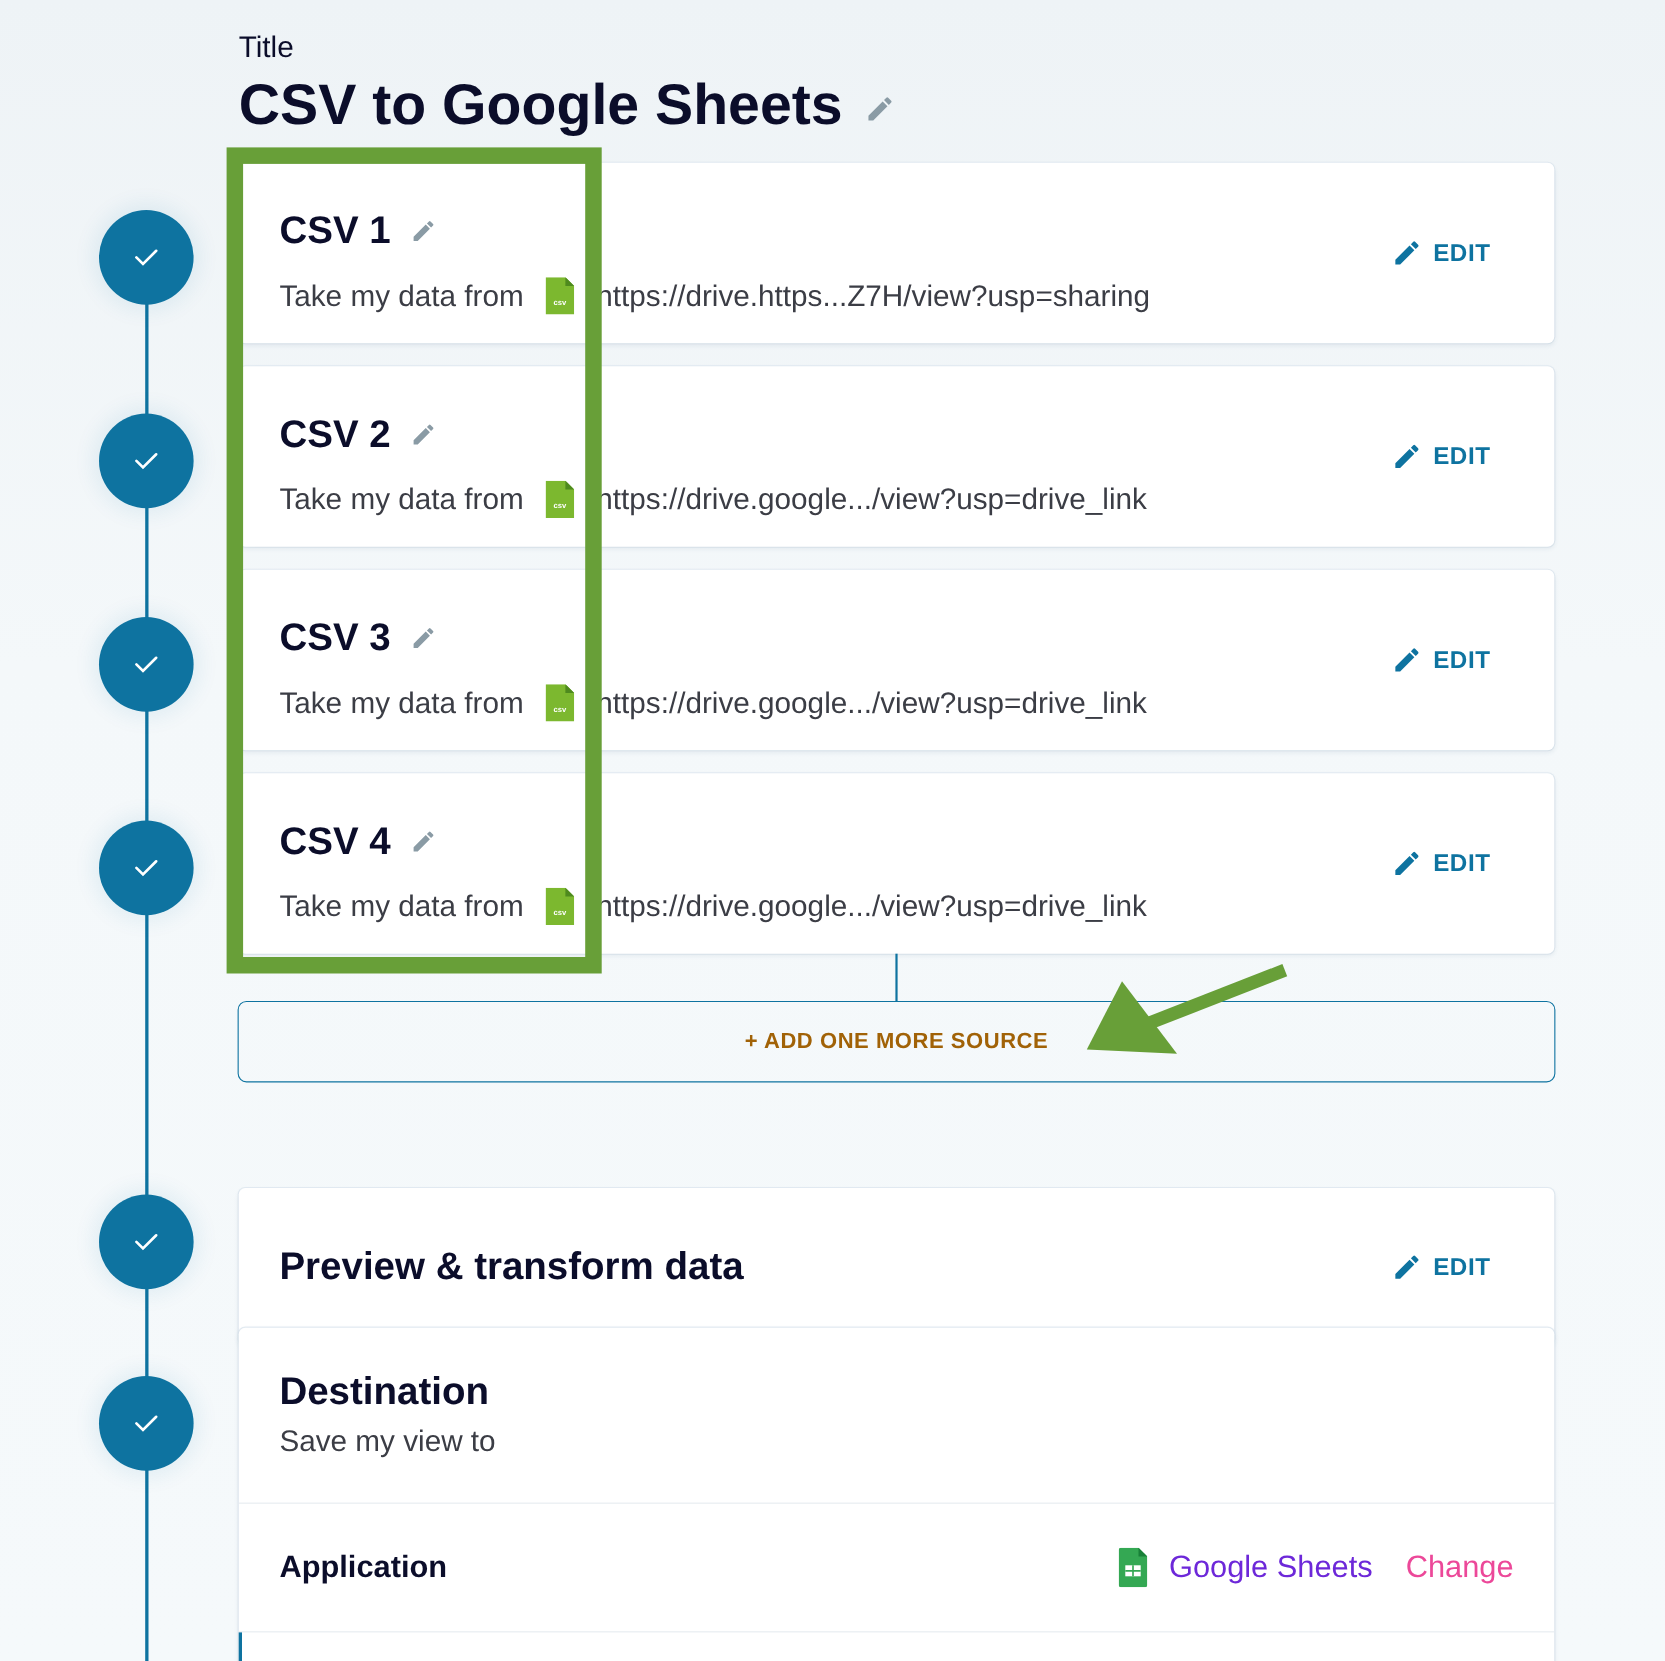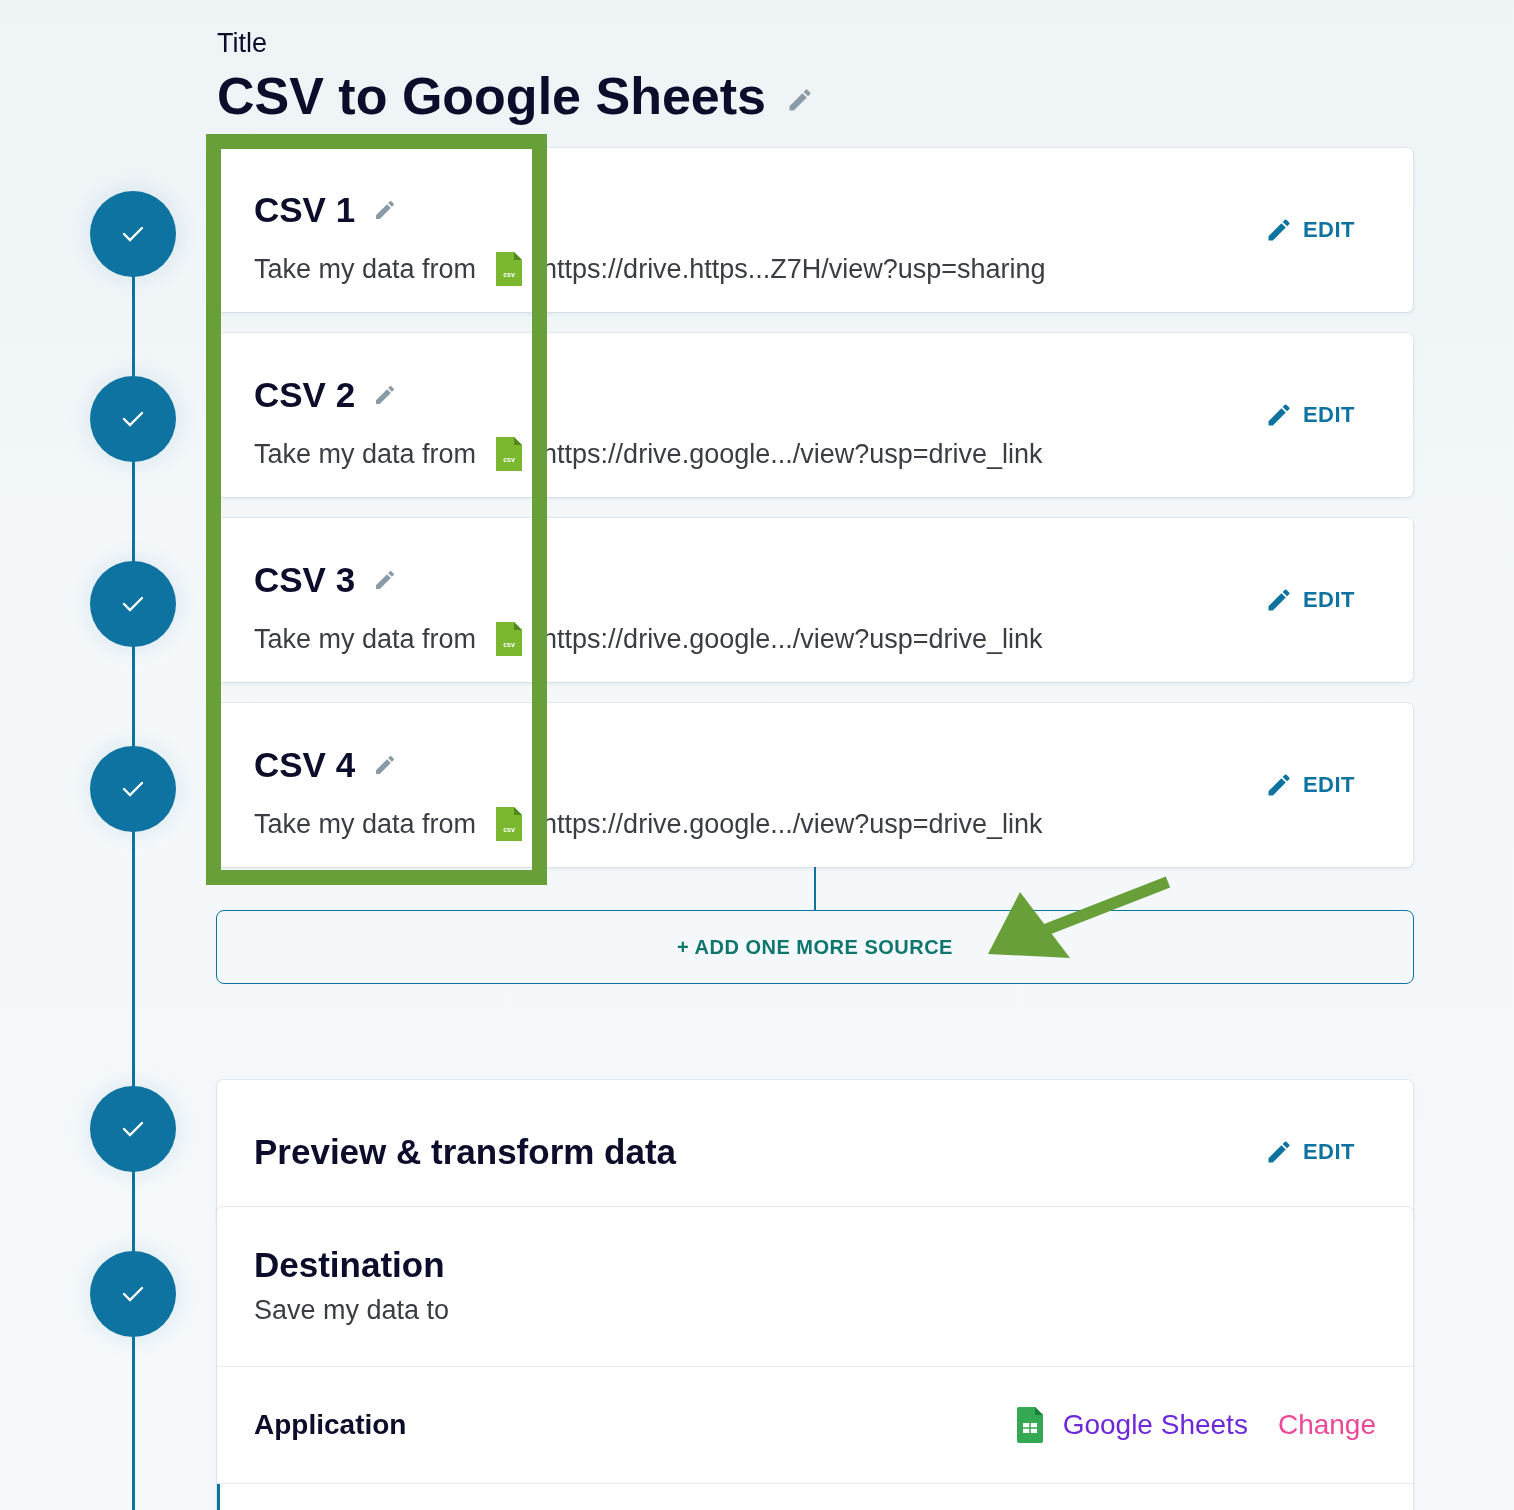--- a/index.html
+++ b/index.html
@@ -28,21 +28,21 @@
   .src-row { position: absolute; left: 37px; top: 92px; display: flex; align-items: center; font-size: 27px; color: #3b3d45; margin-top: 12px; }
   .src-row .lbl { margin-right: 20px; }
   .csv-icon { position: relative; width: 26px; height: 34px; margin-right: 20px; }
   .src-url { color: #3b3d45; }
   .edit-btn { position: absolute; right: 58px; top: 68px; display: flex; align-items: center; gap: 10px; color: #0e73a0; font-size: 22px; font-weight: bold; letter-spacing: 0.5px; cursor: pointer; }
   .connector { position: absolute; left: 814px; top: 867px; width: 2px; height: 43px; background: #0e73a0; }
   .add-source {
     position: absolute; left: 216px; top: 910px; width: 1198px; height: 74px;
     border: 1.5px solid #0e73a0; border-radius: 8px; background: transparent;
     display: flex; align-items: center; justify-content: center;
-    color: #0f766e; font-size: 20px; font-weight: bold; letter-spacing: 0.5px; cursor: pointer;
+    color: #a16207; font-size: 20px; font-weight: bold; letter-spacing: 0.5px; cursor: pointer;
   }
   .preview-title { position: absolute; left: 37px; top: 52px; font-size: 35px; font-weight: bold; color: #0b0d2a; }
   .dest-title { position: absolute; left: 37px; top: 38px; font-size: 35px; font-weight: bold; color: #0b0d2a; }
   .dest-sub { position: absolute; left: 37px; top: 88px; font-size: 27px; color: #3b3d45; }
   .dest-divider { position: absolute; left: 0; right: 0; top: 159px; height: 1px; background: #e6ecf0; }
   .app-row { position: absolute; left: 0; right: 0; top: 160px; height: 116px; }
   .app-label { position: absolute; left: 37px; top: 42px; font-size: 28px; font-weight: bold; color: #0b0d2a; }
   .app-right { position: absolute; right: 37px; top: 40px; display: flex; align-items: center; font-size: 28px; }
   .sheets-icon { margin-right: 20px; }
   .app-name { color: #6d28d9; margin-right: 30px; }
@@ -202,21 +202,21 @@
   <div class="edit-btn" style="top:58px">
     <svg width="28" height="28" viewBox="0 0 24 24">
         <path fill="#0e73a0" d="M3 17.25V21h3.75L17.81 9.94l-3.75-3.75L3 17.25zM20.71 7.04a1 1 0 000-1.41l-2.34-2.34a1 1 0 00-1.41 0l-1.83 1.83 3.75 3.75 1.83-1.83z"></path>
       </svg>
     <span>EDIT</span>
   </div>
 </div>
 
 <div class="card" style="top:1207px; height:320px; border-radius:6px 6px 0 0">
   <div class="dest-title">Destination</div>
-  <div class="dest-sub">Save my data to</div>
+  <div class="dest-sub">Save my view to</div>
   <div class="dest-divider"></div>
   <div class="app-row">
     <div class="app-label">Application</div>
     <div class="app-right">
       <svg class="sheets-icon" width="26" height="36" viewBox="0 0 26 36">
           <path d="M2 0h16l8 8v26a2 2 0 01-2 2H2a2 2 0 01-2-2V2a2 2 0 012-2z" fill="#34a853"></path>
           <path d="M18 0l8 8h-8z" fill="#188038"></path>
           <rect x="6" y="16" width="14" height="10" fill="#fff"></rect>
           <path d="M6 21h14M13 16v10" stroke="#34a853" stroke-width="1.5"></path>
         </svg>

